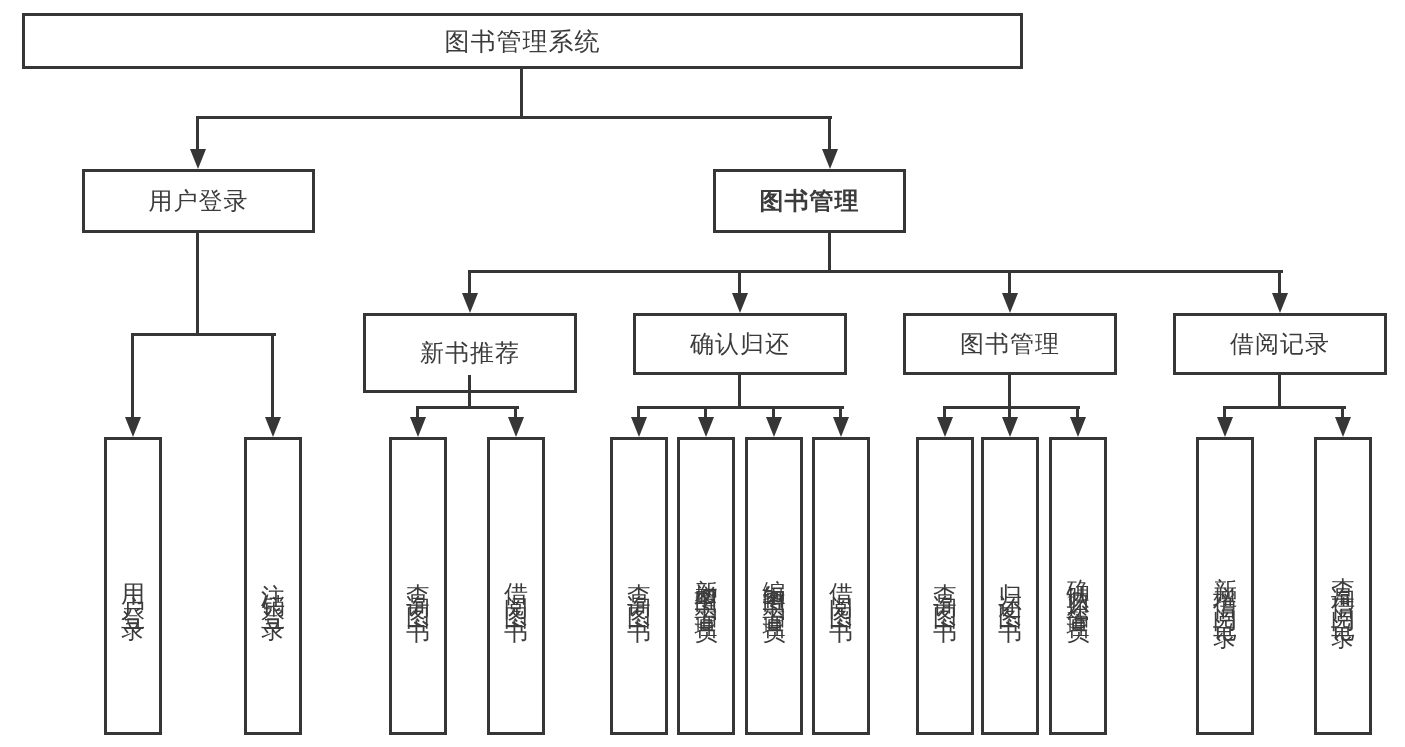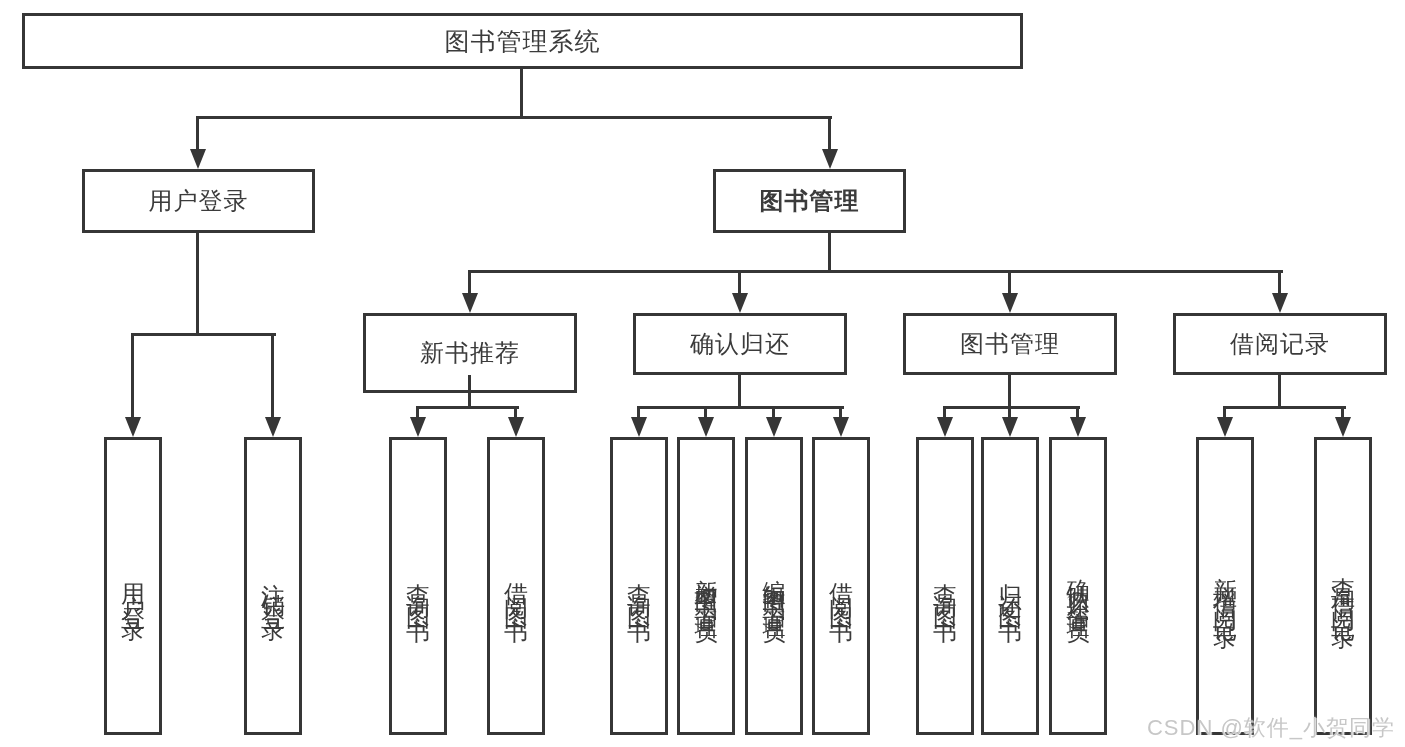--- a/index.html
+++ b/index.html
@@ -169,15 +169,14 @@
   <div class="arrow" style="left:631px;  top:417px;"></div>
   <div class="arrow" style="left:698px;  top:417px;"></div>
   <div class="arrow" style="left:766px;  top:417px;"></div>
   <div class="arrow" style="left:833px;  top:417px;"></div>
   <div class="arrow" style="left:937px;  top:417px;"></div>
   <div class="arrow" style="left:1002px; top:417px;"></div>
   <div class="arrow" style="left:1070px; top:417px;"></div>
   <div class="arrow" style="left:1217px; top:417px;"></div>
   <div class="arrow" style="left:1335px; top:417px;"></div>
 
-  <div class="watermark">CSDN @软件_小贺同学</div>
 
 </div>
 
 </body></html>

